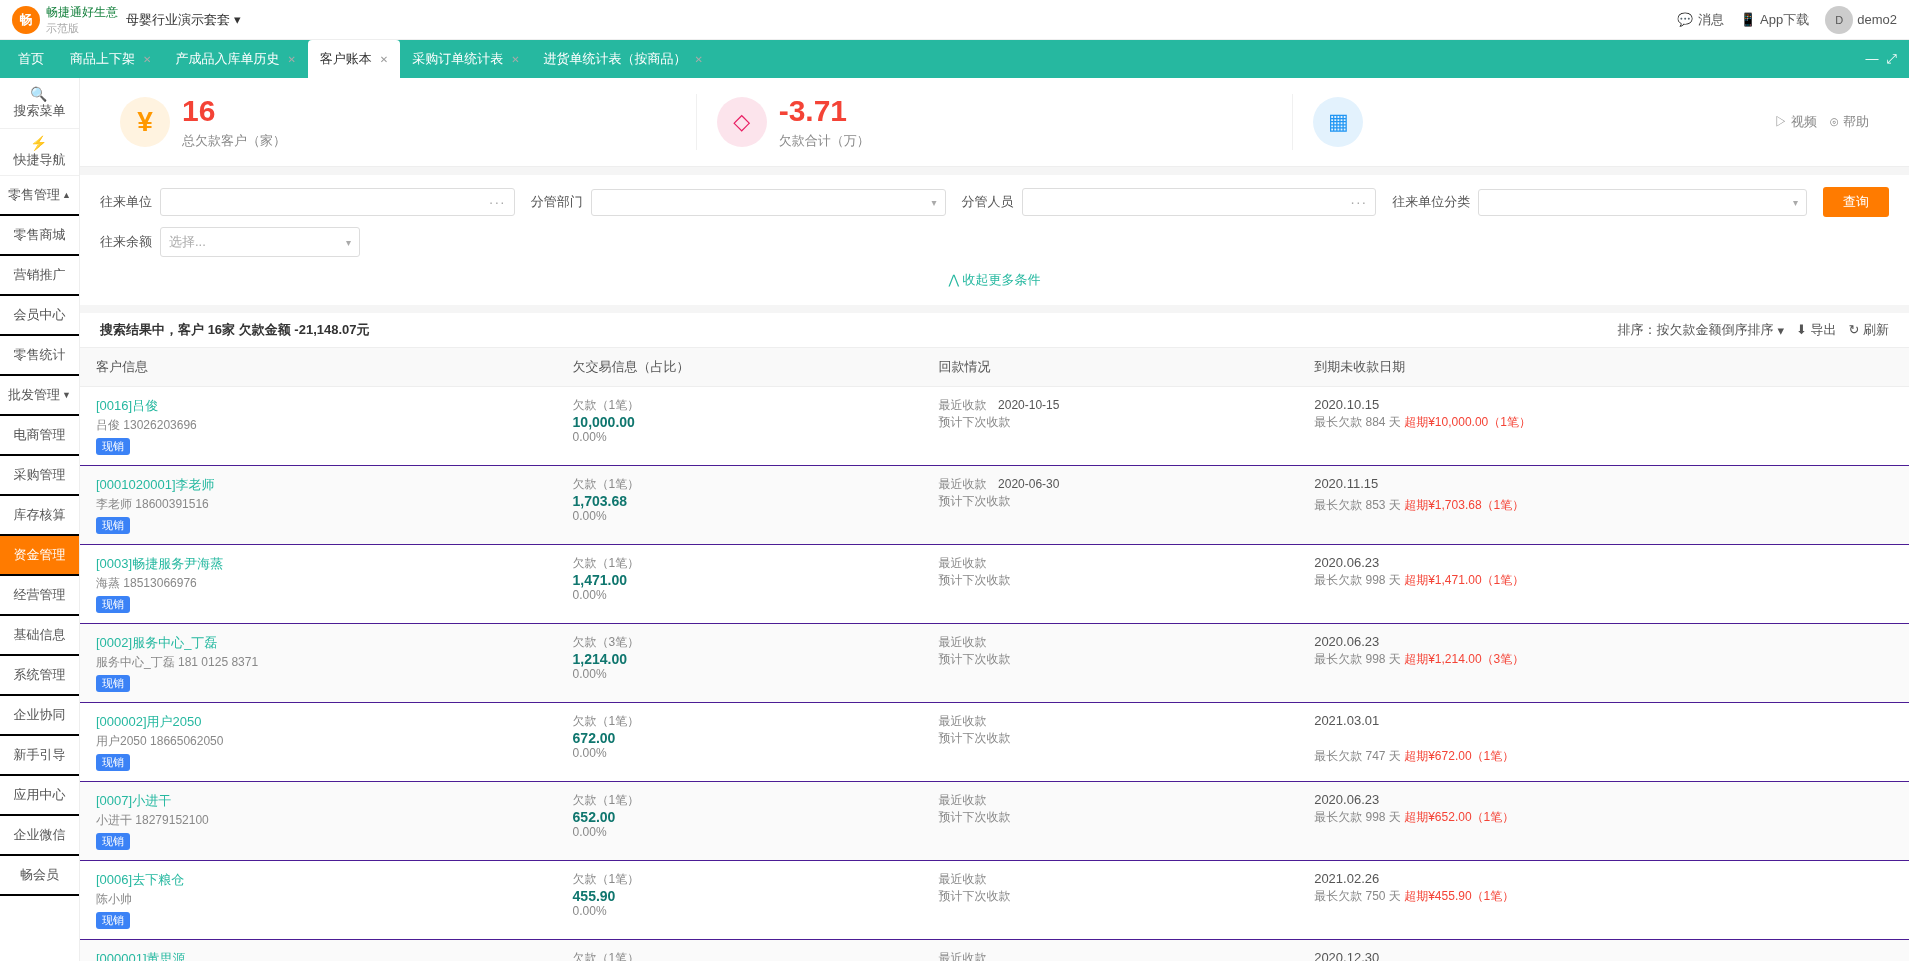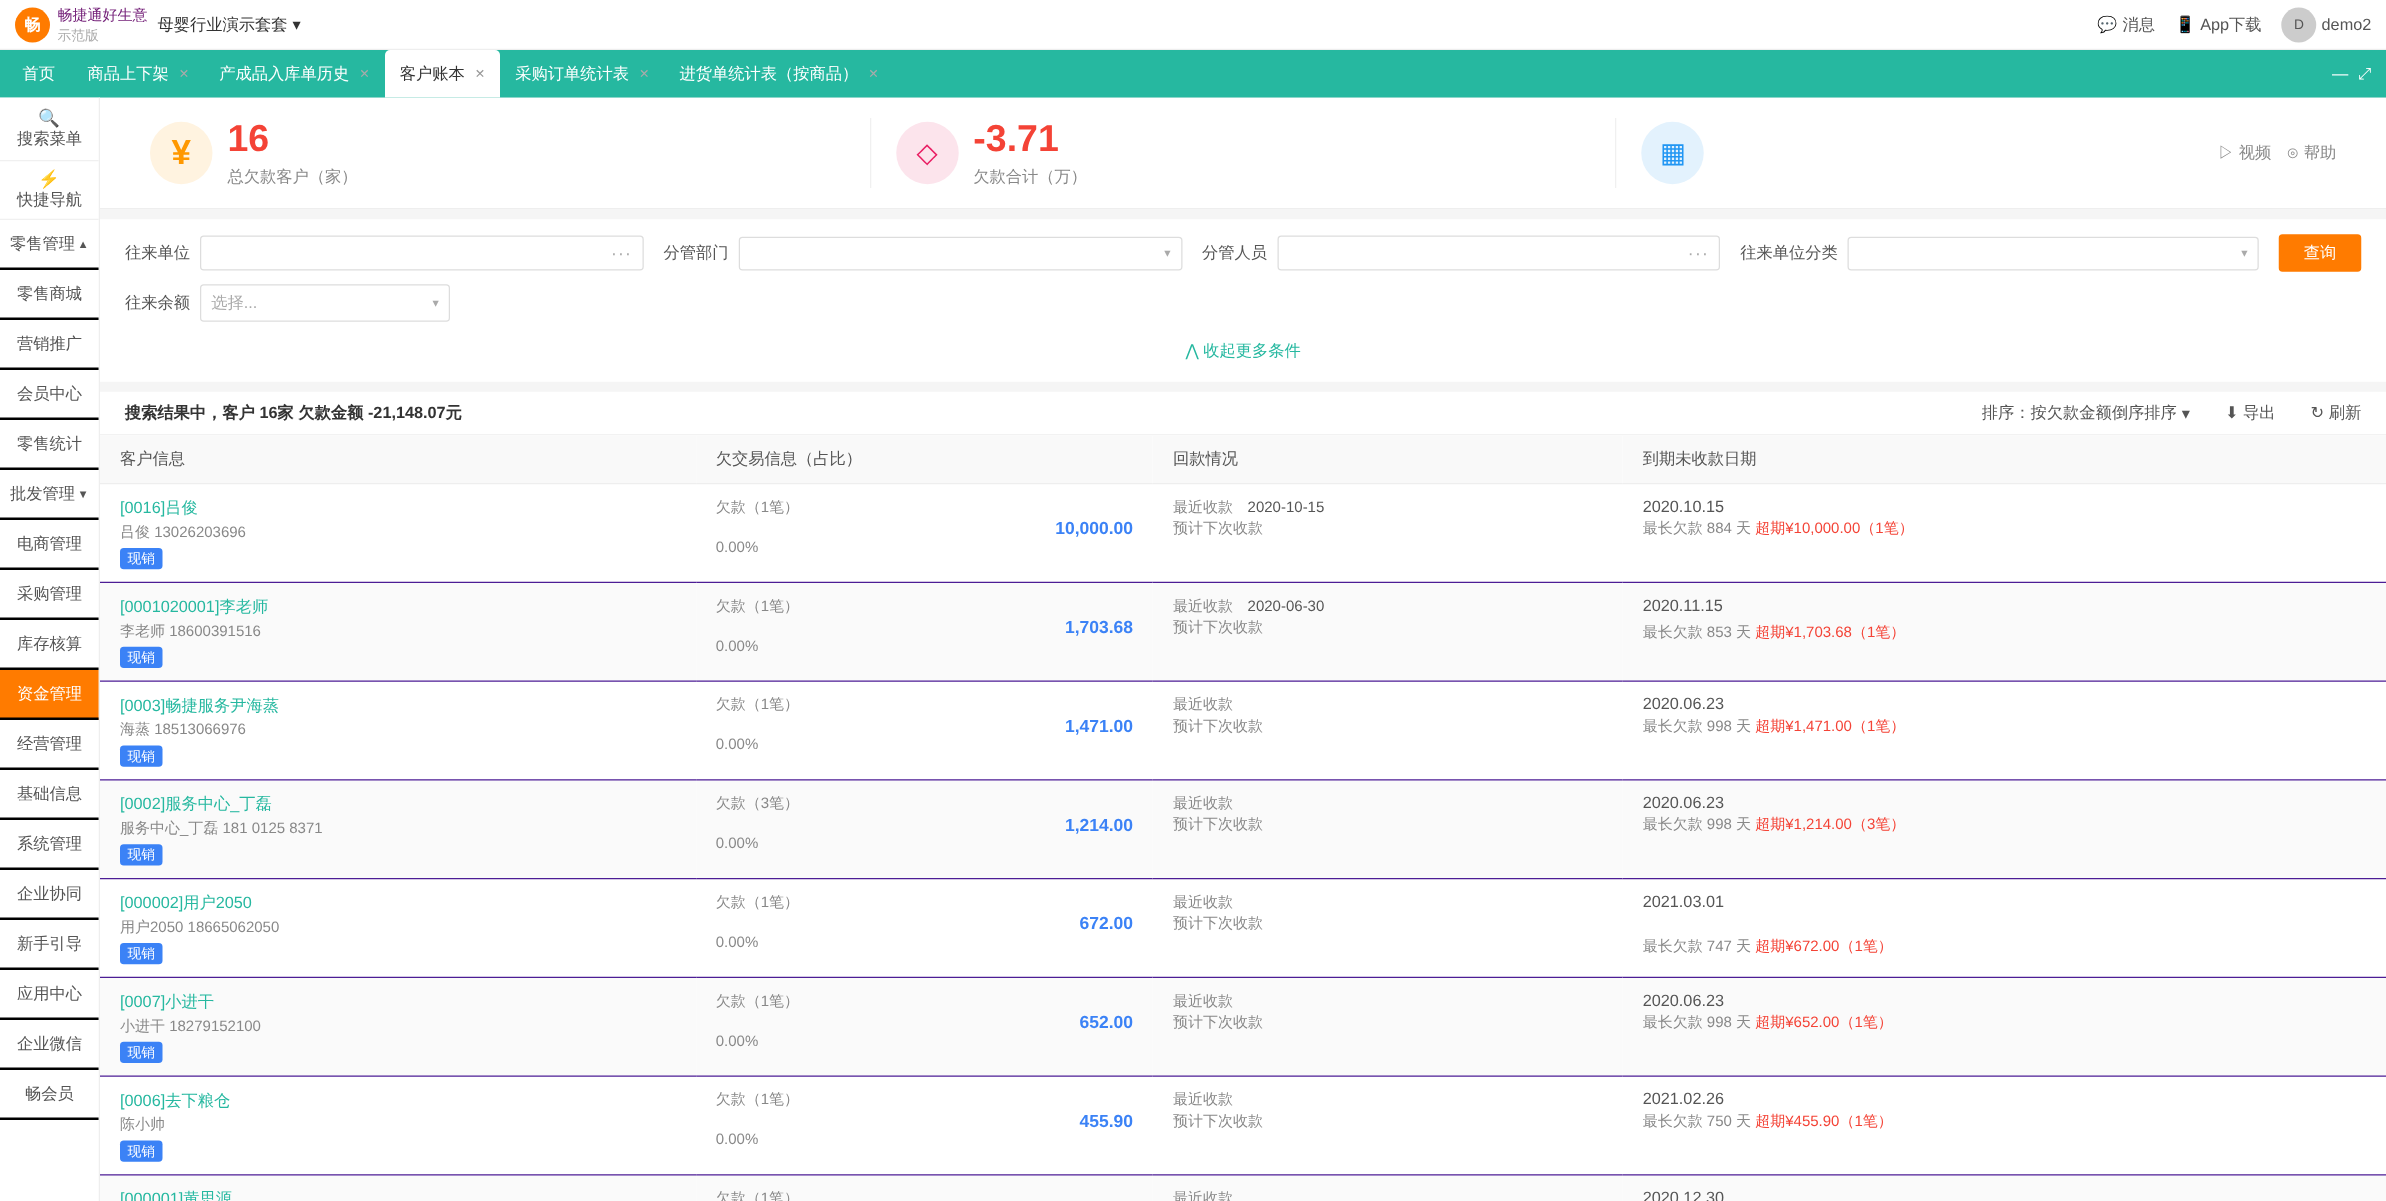--- a/index.html
+++ b/index.html
@@ -3,21 +3,21 @@
   <meta charset="utf-8">
   <style>
     * { box-sizing: border-box; margin: 0; padding: 0; font-family: 'Microsoft YaHei', Arial, sans-serif; font-size: 13px; }
     body { background: #f5f5f5; display: flex; flex-direction: column; height: 100vh; overflow: hidden; }
 
     
     .top-bar { background: #fff; height: 40px; display: flex; align-items: center; justify-content: space-between; padding: 0 12px; border-bottom: 1px solid #eee; flex-shrink: 0; }
     .top-bar-left { display: flex; align-items: center; gap: 8px; }
     .logo-area { display: flex; align-items: center; gap: 6px; }
     .logo-icon { width: 28px; height: 28px; background: #ff7b00; border-radius: 50%; display: flex; align-items: center; justify-content: center; color: #fff; font-size: 12px; font-weight: bold; }
-    .app-name { color: #701a75; font-size: 12px; text-align: center; }
+    .app-name { color: #15803d; font-size: 12px; text-align: center; }
     .store-selector { display: flex; align-items: center; gap: 4px; color: #333; font-size: 13px; cursor: pointer; border: none; background: none; }
     .top-bar-right { display: flex; align-items: center; gap: 16px; }
     .top-bar-btn { display: flex; align-items: center; gap: 4px; color: #555; cursor: pointer; font-size: 13px; }
     .avatar { width: 28px; height: 28px; border-radius: 50%; background: #ccc; overflow: hidden; display: flex; align-items: center; justify-content: center; }
 
     
     .tab-bar { background: #26b8a0; display: flex; align-items: center; height: 38px; flex-shrink: 0; padding: 0 4px; }
     .tab { display: flex; align-items: center; gap: 4px; padding: 0 12px; height: 100%; color: #fff; cursor: pointer; font-size: 13px; white-space: nowrap; }
     .tab.active { background: #fff; color: #333; border-radius: 4px 4px 0 0; }
     .tab .close-icon { font-size: 10px; color: #aaa; margin-left: 4px; cursor: pointer; }
@@ -60,32 +60,32 @@
     .filter-label { color: #555; white-space: nowrap; font-size: 13px; }
     .filter-input { flex: 1; border: 1px solid #ddd; border-radius: 3px; padding: 5px 8px; font-size: 13px; color: #333; cursor: pointer; display: flex; align-items: center; justify-content: space-between; background: #fff; }
     .filter-input input { border: none; outline: none; width: 100%; font-size: 13px; }
     .filter-btn { background: #ff7b00; color: #fff; border: none; border-radius: 3px; padding: 6px 20px; cursor: pointer; font-size: 13px; }
     .collapse-row { text-align: center; padding: 4px; color: #26b8a0; font-size: 12px; cursor: pointer; }
 
     
     .results-bar { background: #fff; padding: 8px 20px; display: flex; align-items: center; justify-content: space-between; border-bottom: 1px solid #eee; }
     .results-info { color: #555; font-size: 13px; }
     .results-info span { color: #333; font-weight: bold; }
-    .results-actions { display: flex; gap: 28px; align-items: flex-end; color: #555; font-size: 13px; }
+    .results-actions { display: flex; gap: 12px; align-items: flex-end; color: #555; font-size: 13px; }
     .sort-select { display: flex; align-items: center; gap: 4px; cursor: pointer; }
 
     
     .data-table { width: 100%; background: #fff; border-collapse: collapse; }
     .data-table th { background: #f9f9f9; padding: 10px 16px; text-align: left; color: #555; font-weight: normal; font-size: 13px; border-bottom: 1px solid #eee; }
     .data-table td { padding: 10px 16px; border-bottom: 1px solid #4c1d95; vertical-align: top; }
     .customer-name { color: #26b8a0; cursor: pointer; font-size: 13px; }
     .customer-sub { color: #888; font-size: 12px; margin-top: 2px; }
     .tag { display: inline-block; padding: 1px 6px; border-radius: 3px; font-size: 11px; color: #fff; margin-top: 4px; }
     .tag.green { background: #3b82f6; }
-    .debt-amount { color: #3b82f6; font-size: 14px; font-weight: bold; text-align: right; }
+    .debt-amount { color: #0f766e; font-size: 14px; font-weight: bold; }
     .debt-info { color: #888; font-size: 12px; }
     .debt-pct { color: #888; font-size: 12px; }
     .recovery-label { color: #888; font-size: 12px; }
     .recovery-date { color: #555; font-size: 12px; }
     .overdue-link { color: #f44336; font-size: 12px; cursor: pointer; }
     .table-wrapper { background: #fff; }
 
     .dropdown-arrow { color: #aaa; font-size: 10px; }
     .dots-icon { color: #aaa; font-size: 14px; letter-spacing: 1px; }
   </style>

